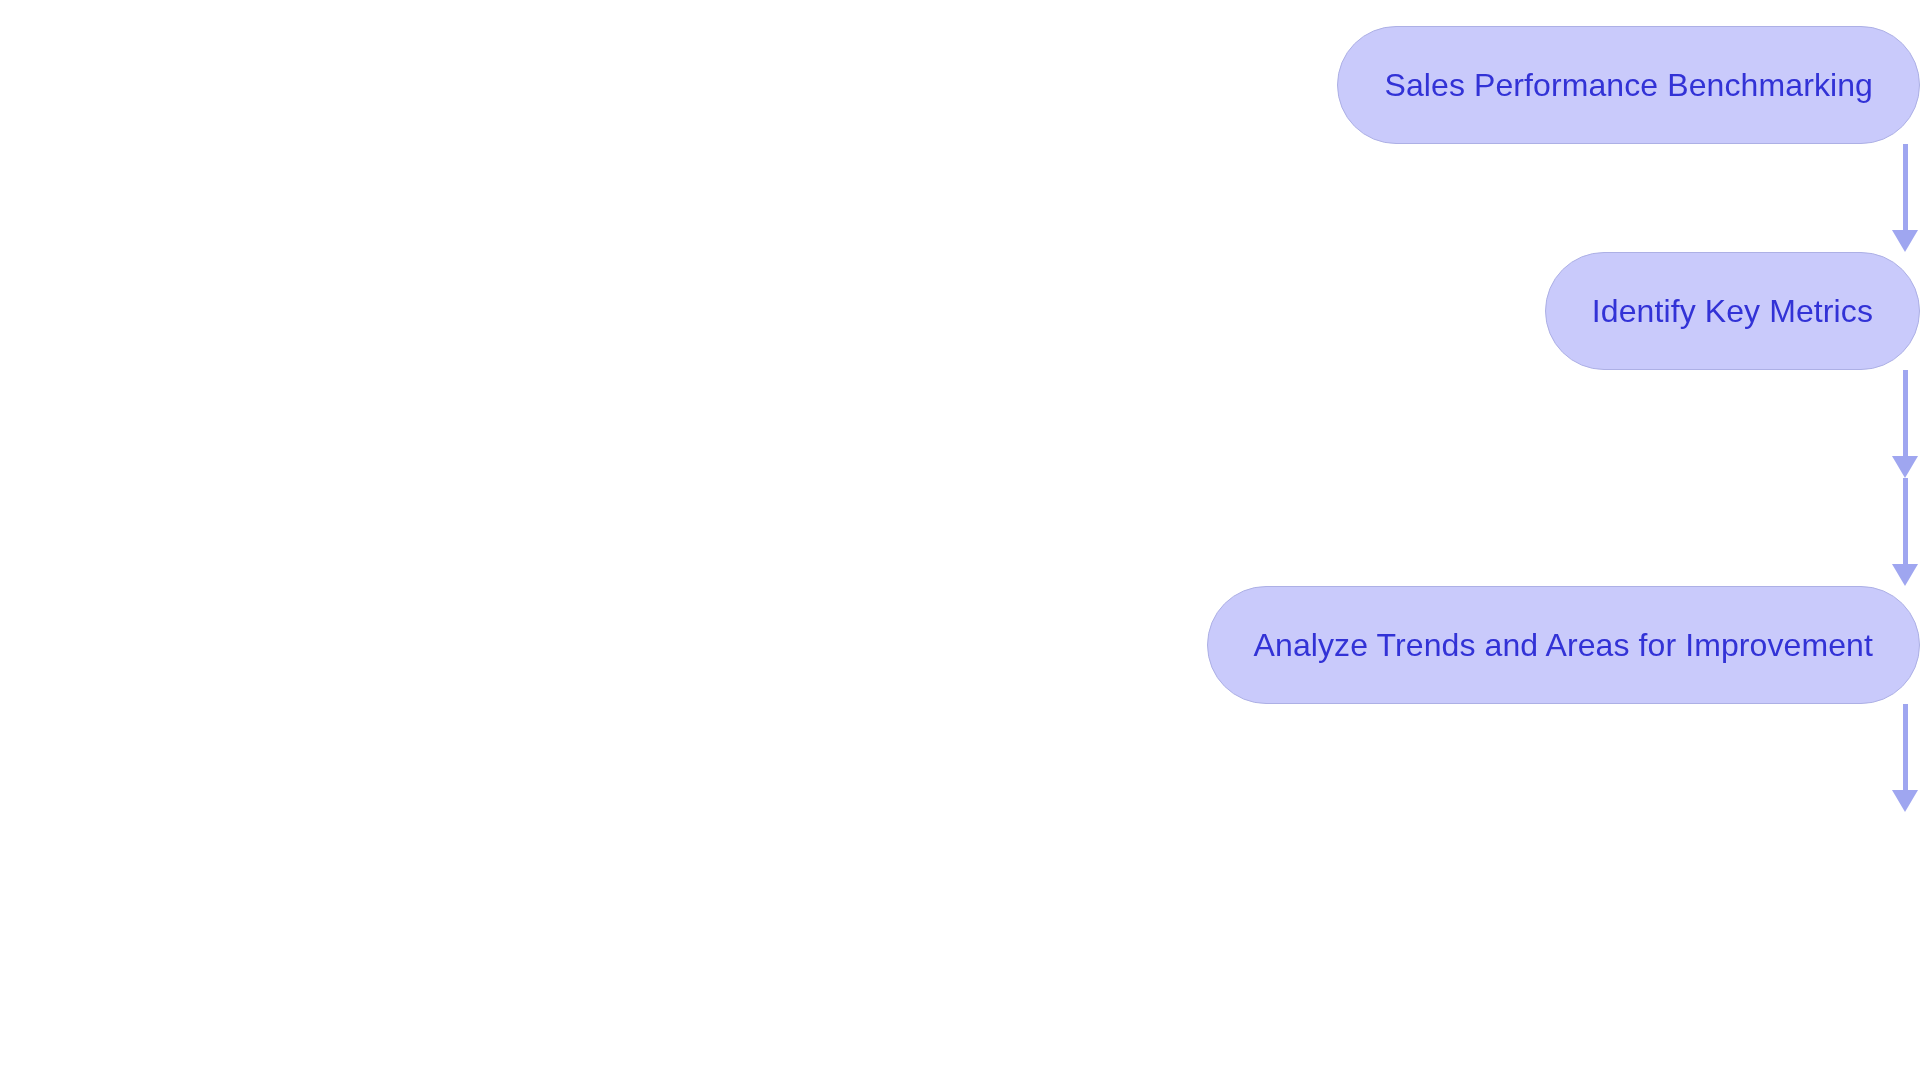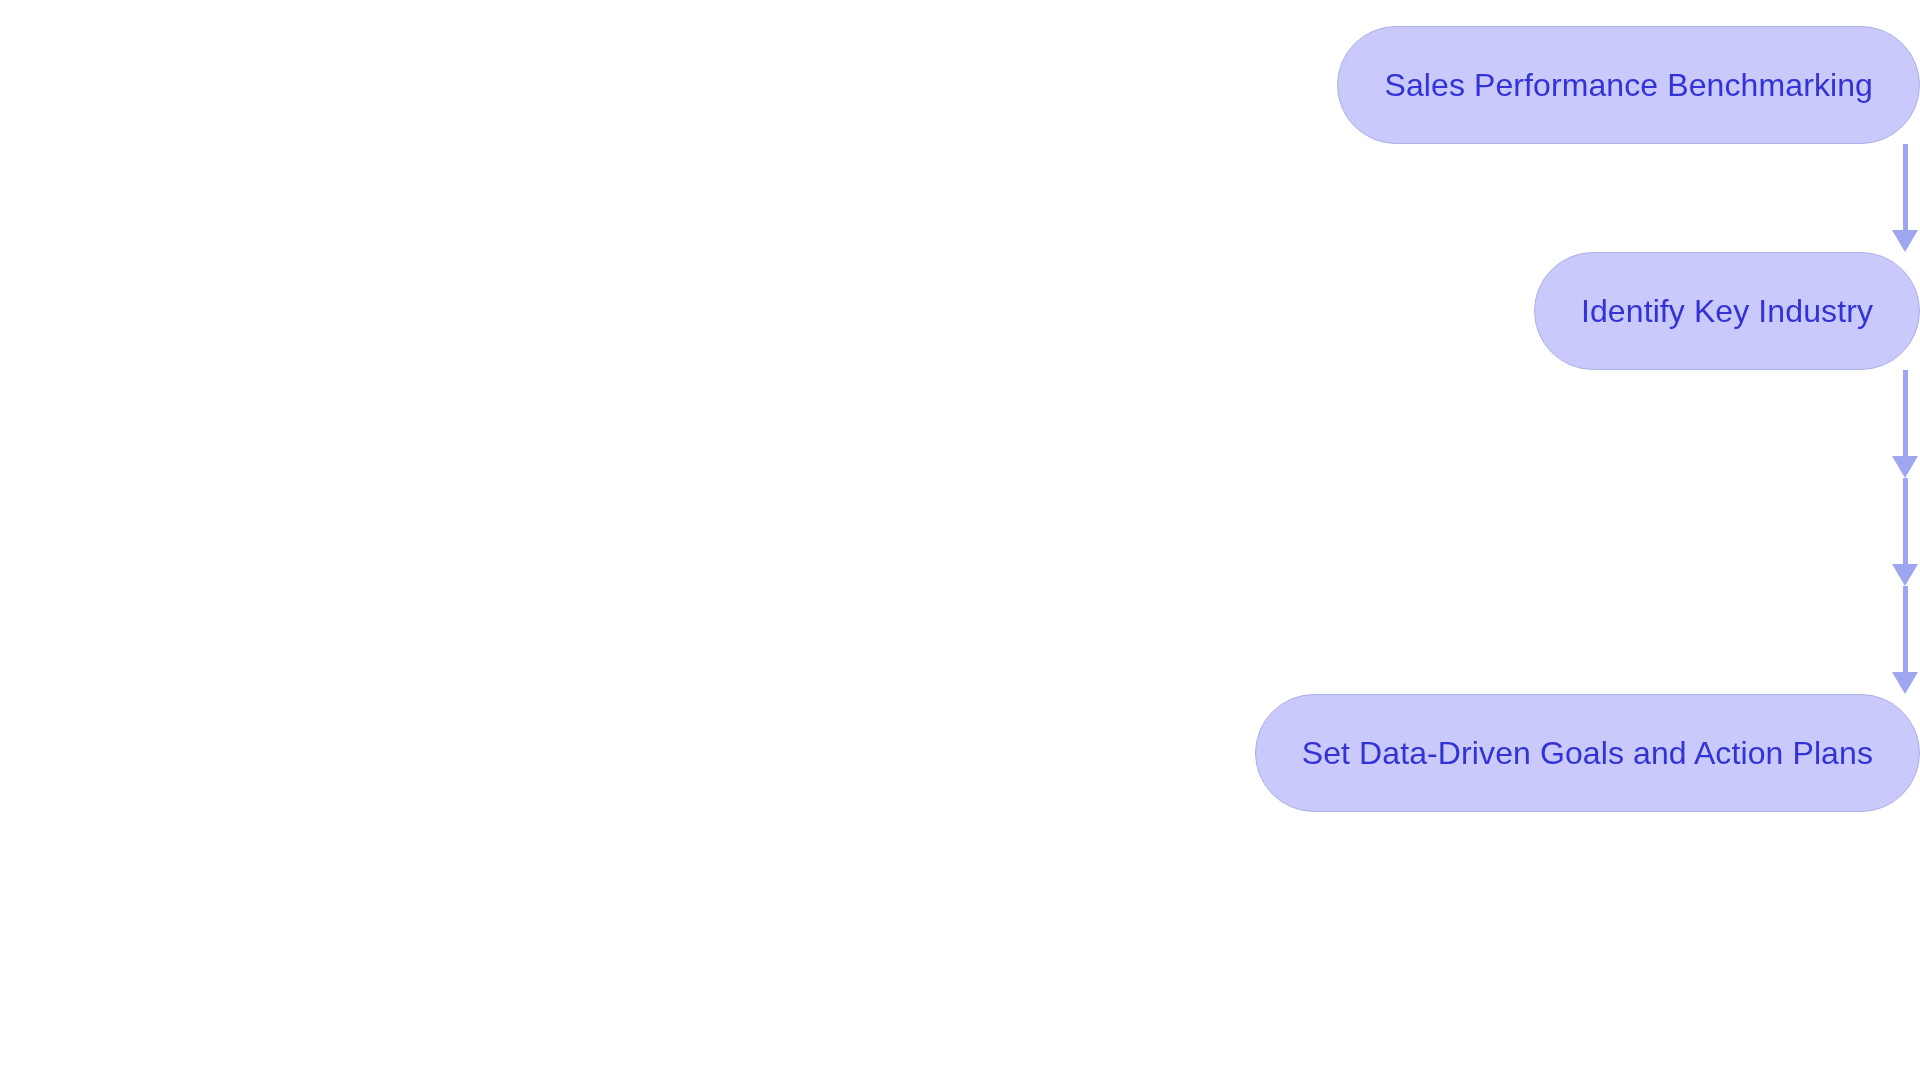--- a/index.html
+++ b/index.html
@@ -95,38 +95,38 @@
     <div class="node">
       <span class="node-label">Sales Performance Benchmarking</span>
     </div>
 
     <div class="connector">
       <div class="connector-line"></div>
       <div class="connector-arrowhead"></div>
     </div>
 
     <div class="node">
-      <span class="node-label">Identify Key Industry</span>
+      <span class="node-label">Identify Key Metrics</span>
     </div>
 
     <div class="connector">
       <div class="connector-line"></div>
       <div class="connector-arrowhead"></div>
     </div>
 
 
     <div class="connector">
       <div class="connector-line"></div>
       <div class="connector-arrowhead"></div>
     </div>
 
+    <div class="node">
+      <span class="node-label">Analyze Trends and Areas for Improvement</span>
+    </div>
 
     <div class="connector">
       <div class="connector-line"></div>
       <div class="connector-arrowhead"></div>
     </div>
 
-    <div class="node">
-      <span class="node-label">Set Data-Driven Goals and Action Plans</span>
-    </div>
 
   </div>
 </div>
 
 </body></html>

